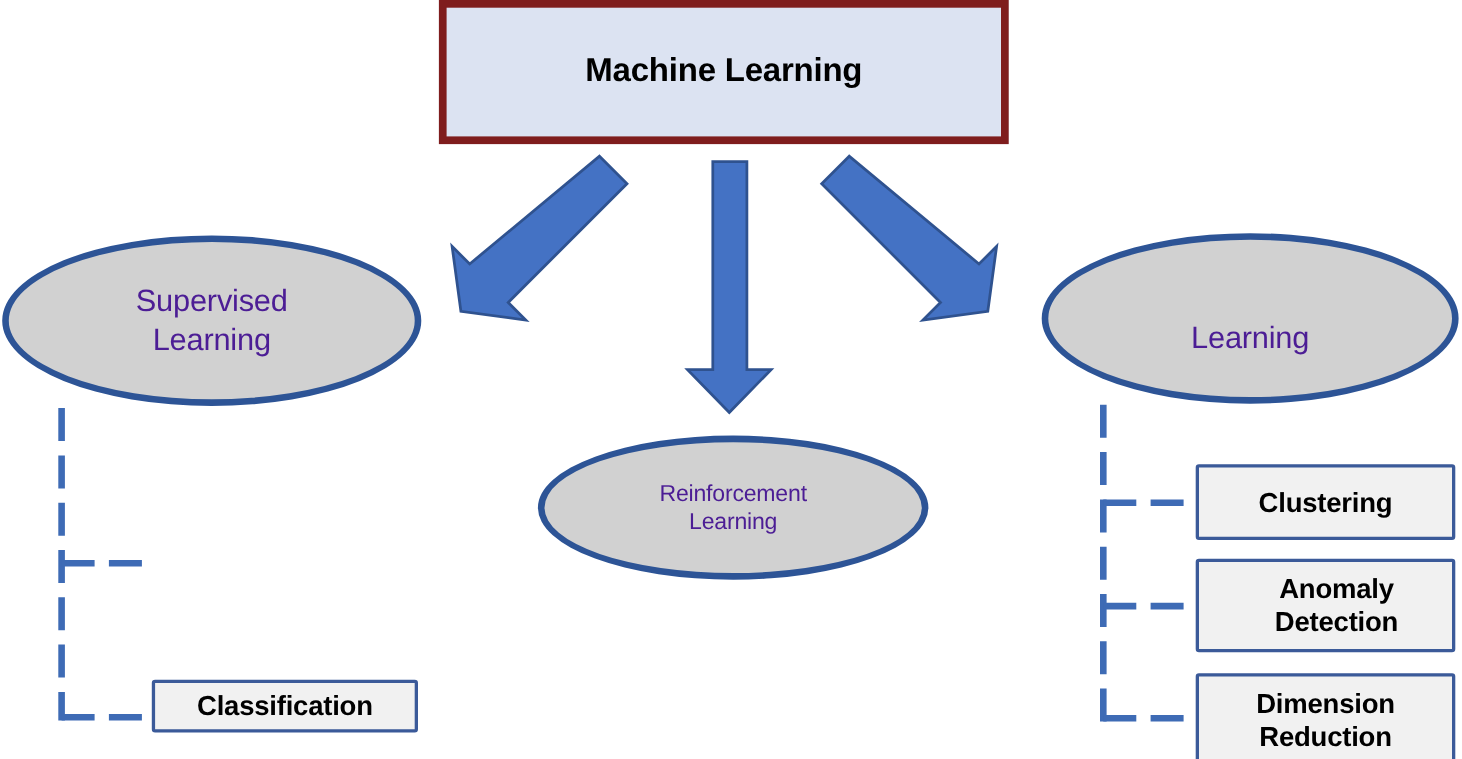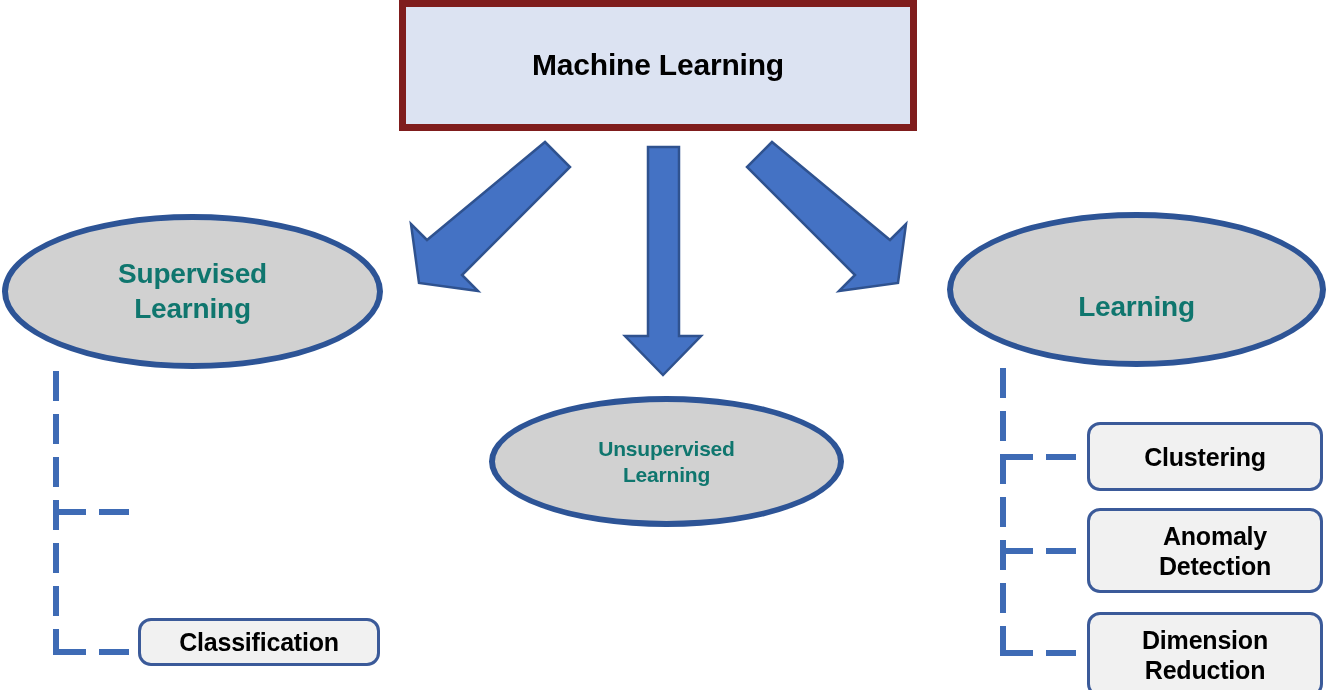--- a/index.html
+++ b/index.html
@@ -46,22 +46,22 @@
     box-sizing: border-box;
     background: #d1d1d1;
     border: 6px solid #2d5496;
     border-radius: 50%;
     display: flex;
     align-items: center;
     justify-content: center;
     text-align: center;
   }
   .ellipse .label {
-    font-weight: bold;
-    color: #0f766e;
+    font-weight: normal;
+    color: #4c1d95;
     line-height: 1.22;
     letter-spacing: -0.2px;
   }
   .ellipse-left {
     left: 2px;
     top: 214px;
     width: 381px;
     height: 155px;
   }
   .ellipse-right {
@@ -83,21 +83,21 @@
   .ellipse-center .label {
     font-size: 21px;
   }
 
   
   .leaf-box {
     position: absolute;
     box-sizing: border-box;
     background: #f1f1f1;
     border: 3px solid #3b5a99;
-    border-radius: 13px;
+    border-radius: 3px;
     display: flex;
     align-items: center;
     justify-content: center;
     text-align: center;
   }
   .leaf-box .label {
     font-size: 25px;
     font-weight: bold;
     color: #000000;
     line-height: 1.2;
@@ -166,21 +166,21 @@
 
   <div class="ellipse ellipse-left node">
     <div class="label">
       <span>Supervised</span><br>
       <span>Learning</span>
     </div>
   </div>
 
   <div class="ellipse ellipse-center node">
     <div class="label">
-      <span>Unsupervised</span><br>
+      <span>Reinforcement</span><br>
       <span>Learning</span>
     </div>
   </div>
 
   <div class="ellipse ellipse-right node">
     <div class="label">
       <br>
       <span>Learning</span>
     </div>
   </div>

